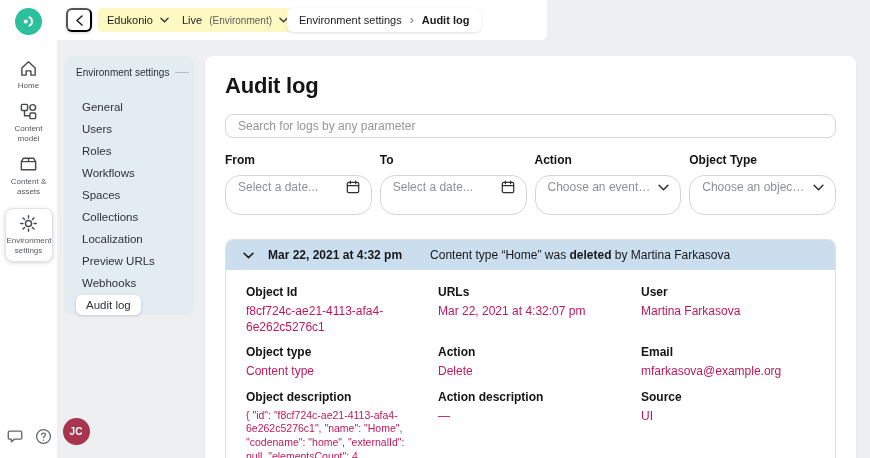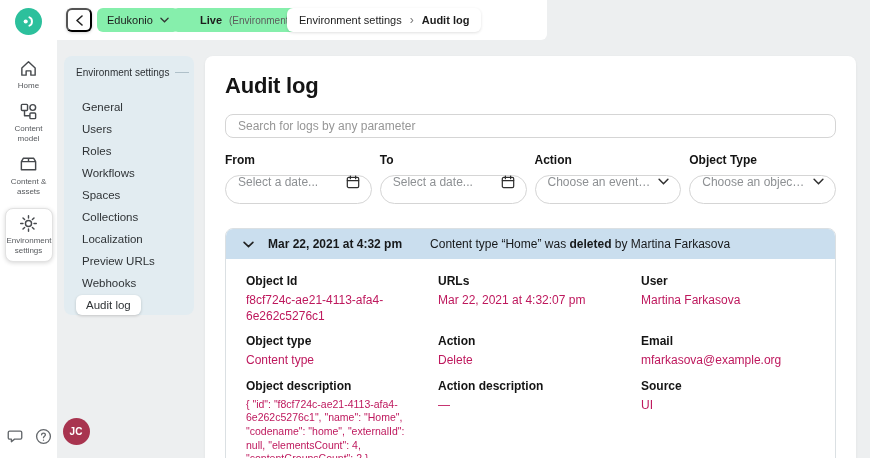--- a/index.html
+++ b/index.html
@@ -6,22 +6,22 @@
   body { margin:0; background:#e9ebec; font-family:"Liberation Sans", sans-serif; -webkit-font-smoothing:antialiased; }
   .stage { position:relative; width:870px; height:458px; background:#edeff0; overflow:hidden; }
   .cc { display:flex; align-items:center; justify-content:center; }
 
   
   .topbar-bg { position:absolute; left:0; top:0; width:547px; height:40px; background:#fff; border-radius:0 0 6px 0; }
   .back-btn { position:absolute; left:66px; top:8px; width:26px; height:24px; background:#fff; border-radius:6px;
               box-shadow:0 1px 3px rgba(0,0,0,.18); cursor:pointer; color:#222; }
   .pill { position:absolute; top:8px; height:24px; display:flex; align-items:center; gap:7px; padding:0 10px;
           border-radius:6px; font-size:11px; color:#1c1c1c; cursor:pointer; white-space:nowrap; }
-  .pill.gray { background:#86efac; }
-  .pill .env-name { font-weight:700;margin-left:18px; }
+  .pill.gray { background:#fef9c3; }
+  .pill .env-name { font-weight:400; }
   .pill .env-suffix { color:#5c5c5c; font-size:10px; }
   .breadcrumb { position:absolute; left:287px; top:8px; height:24px; display:flex; align-items:center; gap:8px;
                 padding:0 12px; background:#fff; border-radius:6px; box-shadow:0 1px 3px rgba(0,0,0,.12); font-size:11px; color:#1c1c1c; }
   .breadcrumb .bc-sep { color:#7a7a7a; font-size:12px; }
   .breadcrumb .bc-last { font-weight:700; }
   .chev { color:#333; display:inline-flex; }
 
   
   .iconbar { position:absolute; left:0; top:0; width:57px; height:100%; background:#fff; z-index:6;
              display:flex; flex-direction:column; align-items:center; padding:8px 0 13px; }
@@ -48,21 +48,21 @@
   
   .card { position:absolute; left:205px; top:56px; width:651px; height:410px; background:#fff;
           border-radius:8px 8px 0 0; box-shadow:0 1px 3px rgba(0,0,0,.06); padding:17px 20px; }
   .page-title { margin:0; font-size:22px; font-weight:700; color:#141414; letter-spacing:-.2px; }
   .search-input { margin-top:15px; width:100%; height:24px; border:1px solid #d5d5d5; border-radius:8px;
                   padding:0 12px; font-size:12px; color:#333; outline:none; font-family:inherit; background:#fff; }
   .search-input::placeholder { color:#969696; }
   .filters { display:flex; gap:8px; margin-top:15px; }
   .filter { flex:1; min-width:0; }
   .filter-label { font-size:12px; font-weight:700; color:#141414; margin-bottom:8px; }
-  .filter-control { height:29px; border:1px solid #d5d5d5; border-radius:15px; display:flex; align-items:center;
+  .filter-control { height:40px; border:1px solid #d5d5d5; border-radius:15px; display:flex; align-items:center;
                     justify-content:space-between; gap:6px; padding:0 11px 16px 12px; font-size:12px; color:#8d9093; cursor:pointer; background:#fff; }
   .filter-control .fc-value { white-space:nowrap; overflow:hidden; text-overflow:ellipsis; }
   .filter-control svg { flex:none; stroke:#2f2f2f; }
 
   
   .entry { margin-top:24px; border:1px solid #dbe0e3; border-radius:8px; overflow:hidden; background:#fff; }
   .entry-head { height:30px; display:flex; align-items:center; padding:0 17px; font-size:12px; color:#17191b; cursor:pointer; }
   .entry-chevron { display:flex; margin-right:14px; color:#222; }
   .entry-chevron svg { stroke:#222; }
   .entry-time { font-weight:700; }

